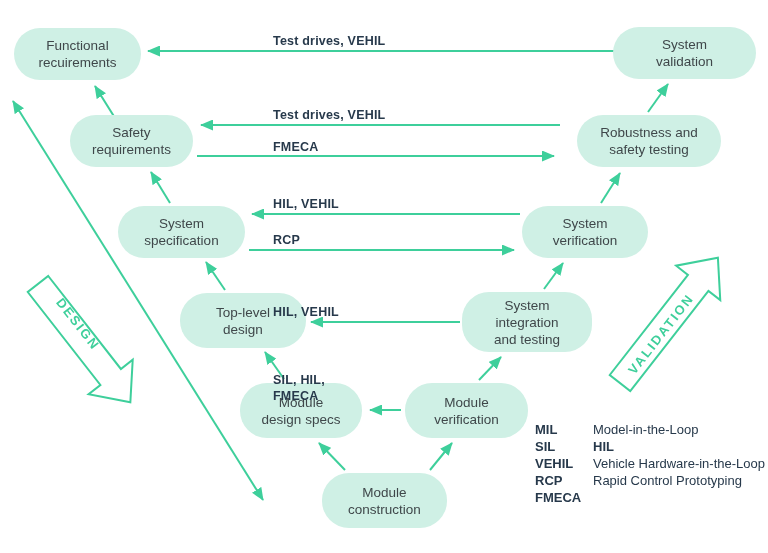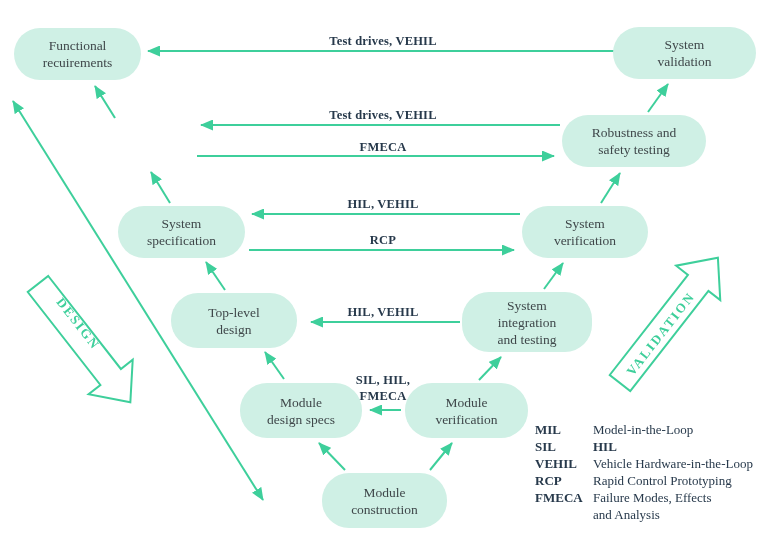--- a/index.html
+++ b/index.html
@@ -1,41 +1,41 @@
 <!DOCTYPE html>
 <html style="--accent: #3ecf9b; --node-fill: #cff0e5; --node-text: #3f474a; --label-text: #27394b;"><head>
 <meta charset="utf-8">
 <style>
   html,body{margin:0;padding:0;background:#ffffff;}
   .stage{
     position:relative;width:768px;height:528px;background:#ffffff;overflow:hidden;
-    font-family:Liberation Serif, serif;
+    font-family:Liberation Sans, sans-serif;
   }
   .arrows{position:absolute;left:0;top:0;width:768px;height:553px;}
   .arrow-line{stroke:var(--accent);stroke-width:2;fill:none;}
   .block-arrow{stroke:var(--accent);stroke-width:2;fill:#ffffff;stroke-linejoin:miter;}
   .ah{fill:var(--accent);}
   .node{
     position:absolute;display:flex;align-items:center;justify-content:center;
     background:var(--node-fill);border-radius:27px;color:var(--node-text);
     font-size:13.5px;line-height:17px;text-align:center;white-space:pre-line;
   }
   #n-functional{left:14px;top:28px;width:127px;height:52px;}
   #n-sysvalidation{left:613px;top:27px;width:143px;height:52px;}
   #n-safety{left:70px;top:115px;width:123px;height:52px;}
-  #n-robustness{left:562px;top:115px;width:144px;height:52px;}
+  #n-robustness{left:577px;top:115px;width:144px;height:52px;}
   #n-sysspec{left:118px;top:206px;width:127px;height:52px;}
   #n-sysverif{left:522px;top:206px;width:126px;height:52px;}
-  #n-toplevel{left:171px;top:293px;width:126px;height:55px;}
+  #n-toplevel{left:180px;top:293px;width:126px;height:55px;}
   #n-sysint{left:462px;top:292px;width:130px;height:60px;}
   #n-moddesign{left:240px;top:383px;width:122px;height:55px;}
   #n-modverif{left:405px;top:383px;width:123px;height:55px;}
   #n-modconstr{left:322px;top:473px;width:125px;height:55px;}
   .flow-label{
-    position:absolute;width:220px;left:273px;text-align:center;
+    position:absolute;width:220px;left:273px;text-align:left;
     color:var(--label-text);font-weight:bold;font-size:12.5px;line-height:16px;
     white-space:pre-line;letter-spacing:.2px;
   }
   #fl-0{top:33px;}
   #fl-1{top:107px;}
   #fl-2{top:139px;}
   #fl-3{top:196px;}
   #fl-4{top:232px;}
   #fl-5{top:304px;}
   #fl-6{top:372px;}
@@ -92,20 +92,22 @@
 
     <polygon class="block-arrow" transform="translate(38,284) rotate(52)" points="0,-13 118,-13 118,-28 150,0 118,28 118,13 0,13"></polygon>
 
     <polygon class="block-arrow" transform="translate(620,383) rotate(-52)" points="0,-13 127,-13 127,-28 159,0 127,28 127,13 0,13"></polygon>
   </svg>
 
   <div class="node" id="n-functional">Functional
 recuirements</div>
   <div class="node" id="n-sysvalidation">System
 validation</div>
+  <div class="node" id="n-safety">Safety
+requirements</div>
   <div class="node" id="n-robustness">Robustness and
 safety testing</div>
   <div class="node" id="n-sysspec">System
 specification</div>
   <div class="node" id="n-sysverif">System
 verification</div>
   <div class="node" id="n-toplevel">Top-level
 design</div>
   <div class="node" id="n-sysint">System
 integration
@@ -132,17 +134,15 @@
   <div class="legend">
     <div class="term">MIL</div>
     <div class="def">Model-in-the-Loop</div>
     <div class="term">SIL</div>
     <div class="term">HIL</div>
     <div class="term">VEHIL</div>
     <div class="def">Vehicle Hardware-in-the-Loop</div>
     <div class="term">RCP</div>
     <div class="def">Rapid Control Prototyping</div>
     <div class="term">FMECA</div>
-    <div class="def">Failure Modes, Effects
-and Analysis</div>
   </div>
 
 </div>
 
 </body></html>

